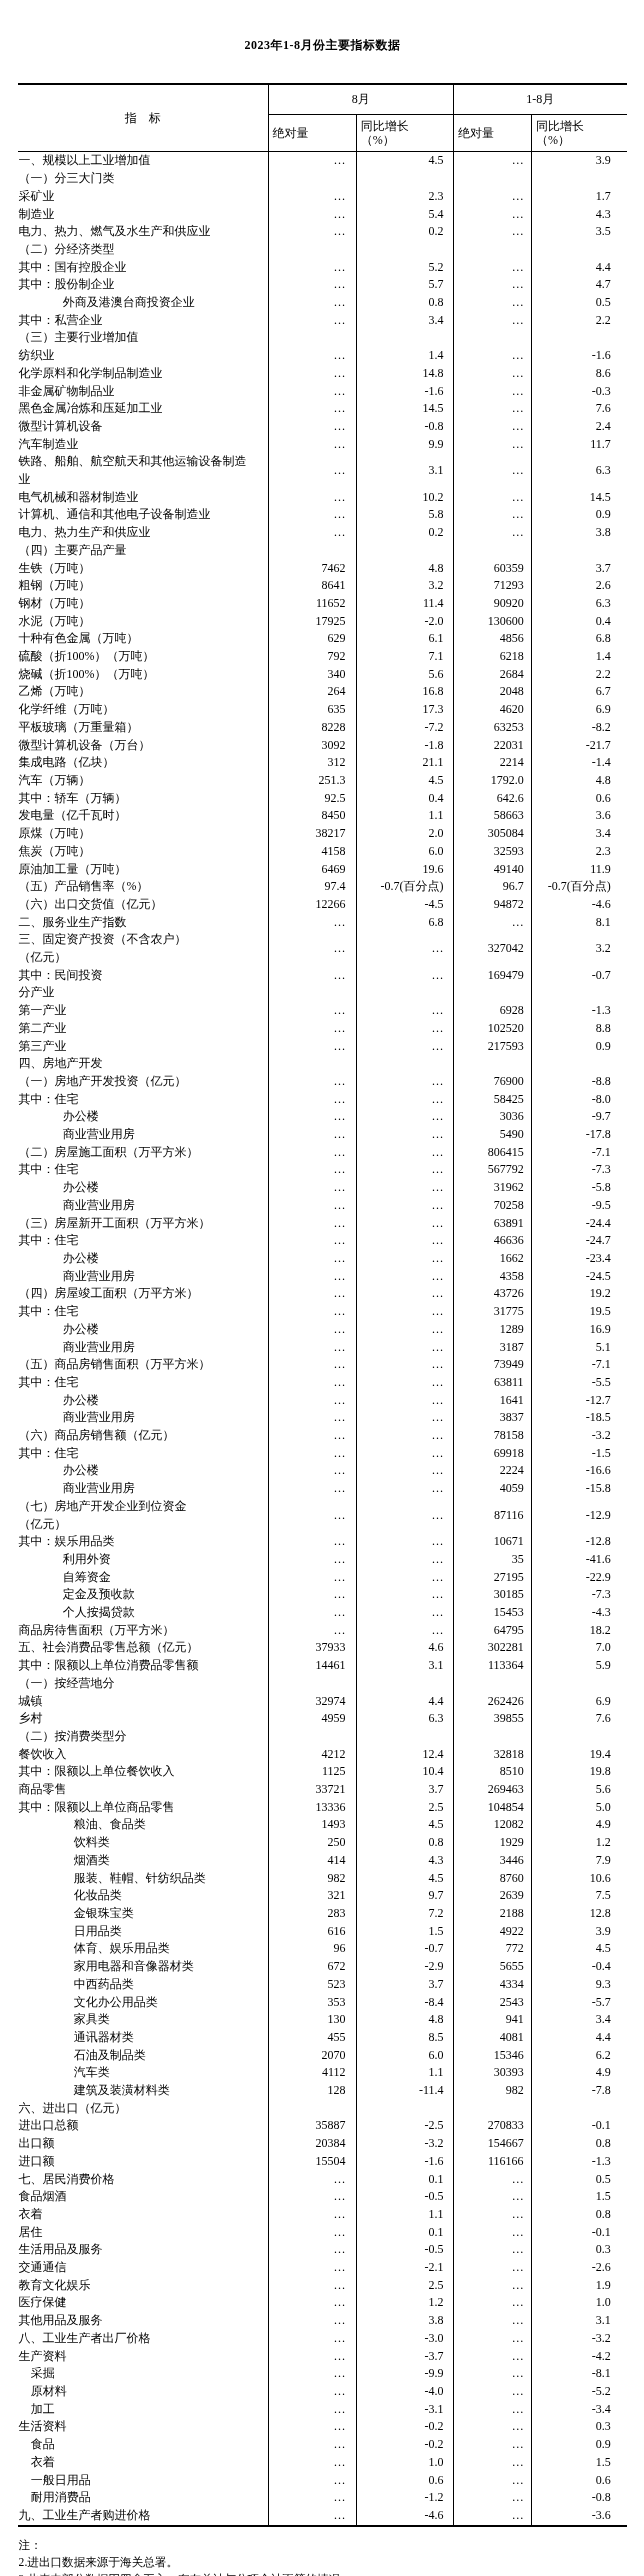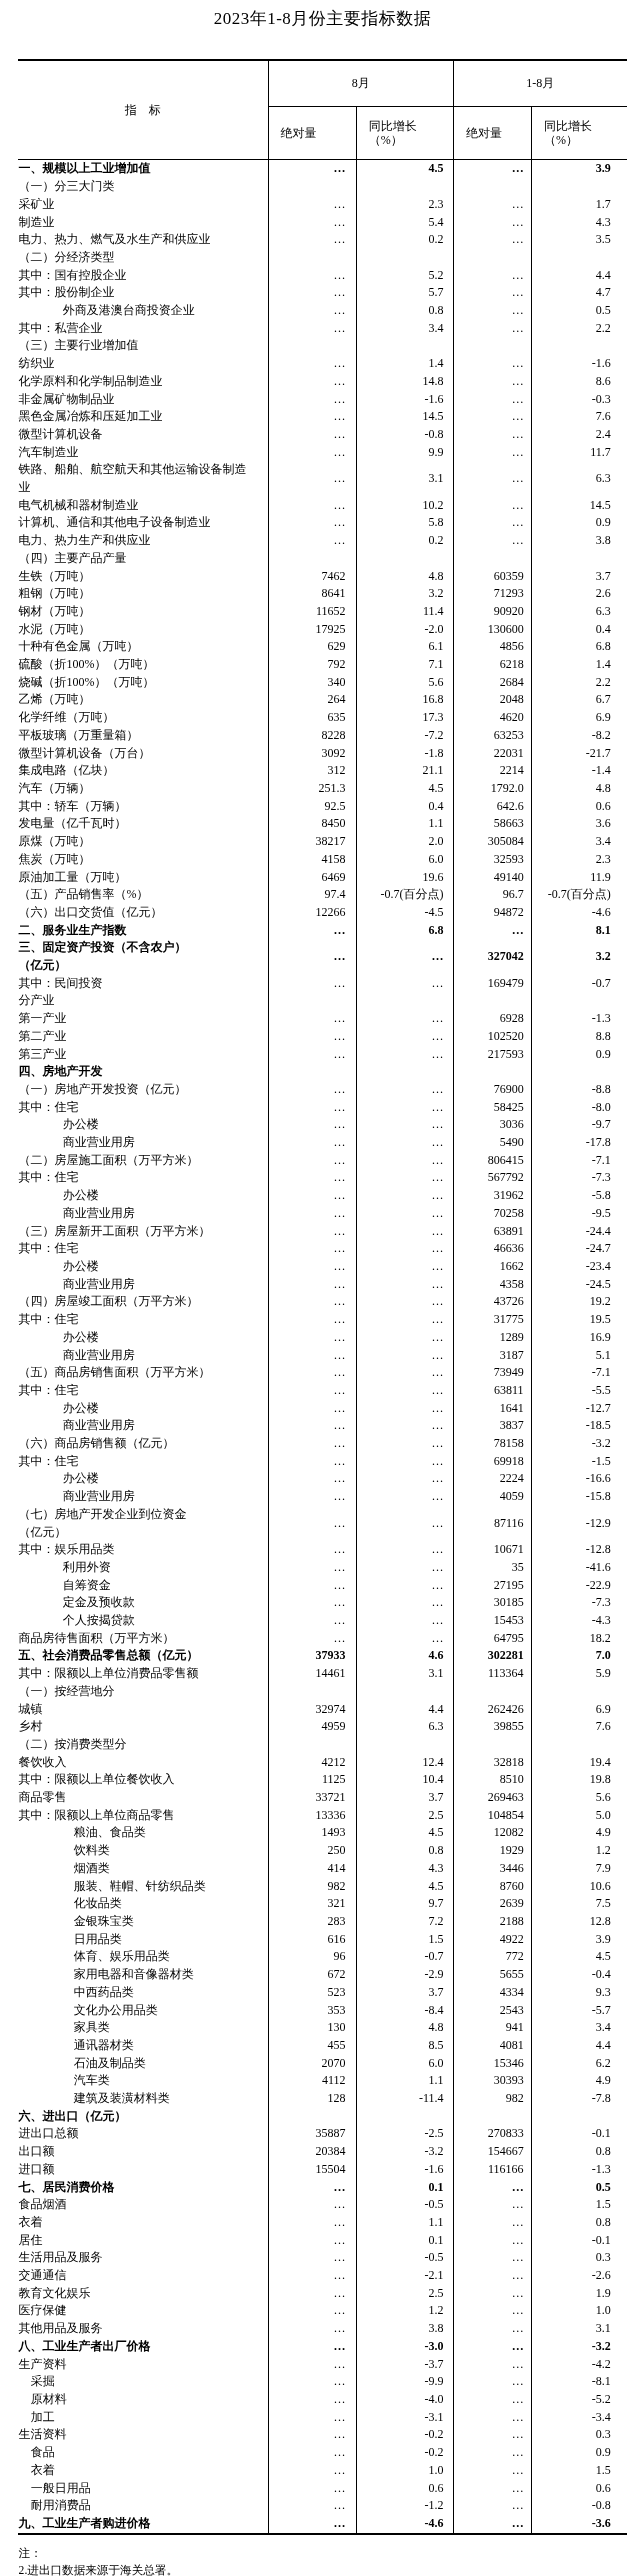--- a/index.html
+++ b/index.html
@@ -2,53 +2,53 @@
 <html lang="zh" style="font-size:15px"><head>
 <meta charset="utf-8">
 <style>
   html,body{margin:0;padding:0;}
   body{
     width:645px;height:2576px;background:#ffffff;color:#000;
     font-family:"Liberation Serif","DejaVu Serif",serif;
     overflow:hidden;
   }
   .title{
-    text-align:center;font-weight:normal;font-size:17px;
-    padding-top:7px;letter-spacing:0.5px;
+    text-align:center;font-weight:bold;font-size:12px;
+    padding-top:37px;letter-spacing:0.5px;
   }
   table.ind{
     border-collapse:collapse;table-layout:fixed;
     width:609px;margin:29px 0 0 17.7px;
     border-top:2.8px solid #000;border-bottom:2.8px solid #000;
     font-size:12px;
   }
   col.c-lbl{width:250px;}
   col.c-v0{width:88px;}
   col.c-v1{width:97px;}
   col.c-v2{width:78px;}
   col.c-v3{width:95px;}
-  th{font-weight:normal;padding:12px;}
+  th{font-weight:normal;padding:4px;}
   td{padding:0;}
   tr.grp th{height:21.4px;text-align:center;vertical-align:middle;}
   th.hgrp{border-left:0.9px solid #000;border-bottom:0.9px solid #000;}
   th.hind{text-align:center;vertical-align:middle;border-bottom:1.9px solid #000;}
   tr.sub th{height:28px;text-align:left;vertical-align:middle;
     border-left:0.9px solid #000;border-bottom:1.9px solid #000;
     white-space:pre-line;line-height:14px;font-family:Liberation Serif, serif;}
   tbody td{height:17.7px;line-height:17.7px;vertical-align:middle;}
   td.lbl{text-align:left;white-space:pre-line;padding-left:0.9px;}
   td.ind1{padding-left:13px;}
   td.ind2{padding-left:45px;}
   td.ind3{padding-left:56px;}
   td.val{text-align:right;border-left:0.9px solid #000;}
   td.v0{padding-right:10.2px;}
   td.v1{padding-right:9.3px;}
   td.v2{padding-right:7.4px;}
   td.v3{padding-right:16px;}
-  tr.bold td{font-weight:bold;margin-left:7px;}
+  tr.bold td{font-weight:normal;margin-left:7px;}
   .notes{margin:10.2px 0 0 18.6px;font-size:11.6px;line-height:17px;}
 </style>
 </head>
 <body>
 
 <div class="page">
   <div class="title">2023年1-8月份主要指标数据</div>
 
   <table class="ind">
     <colgroup>

